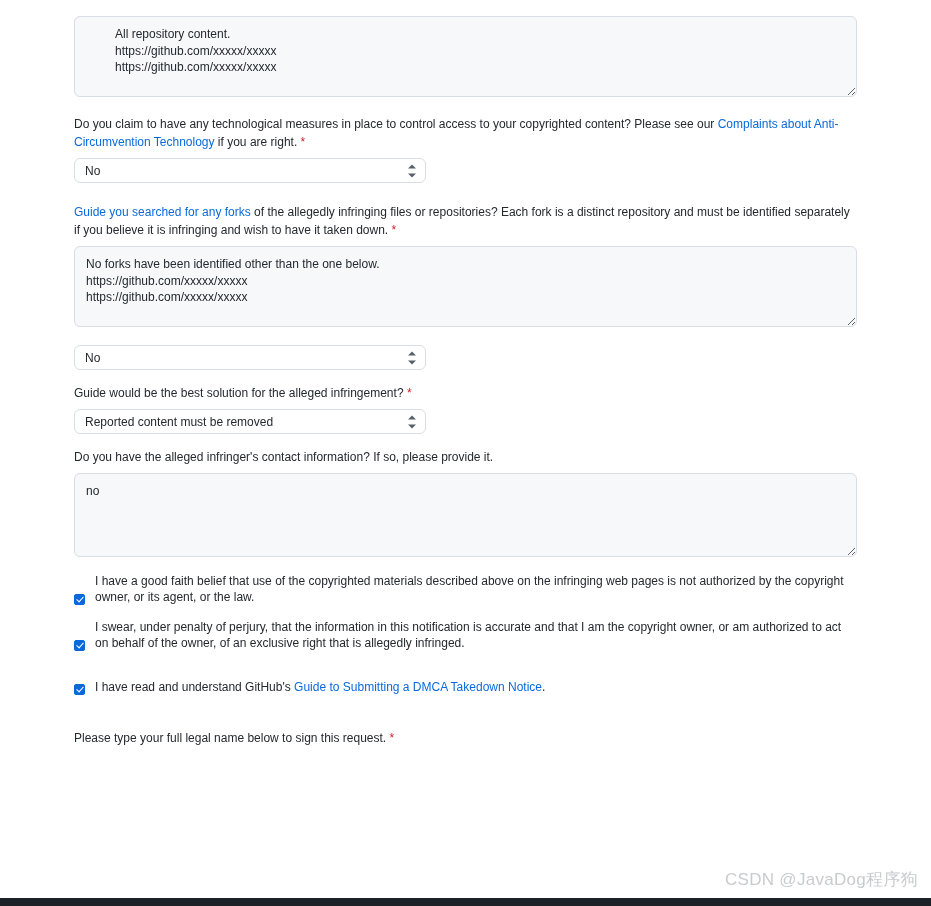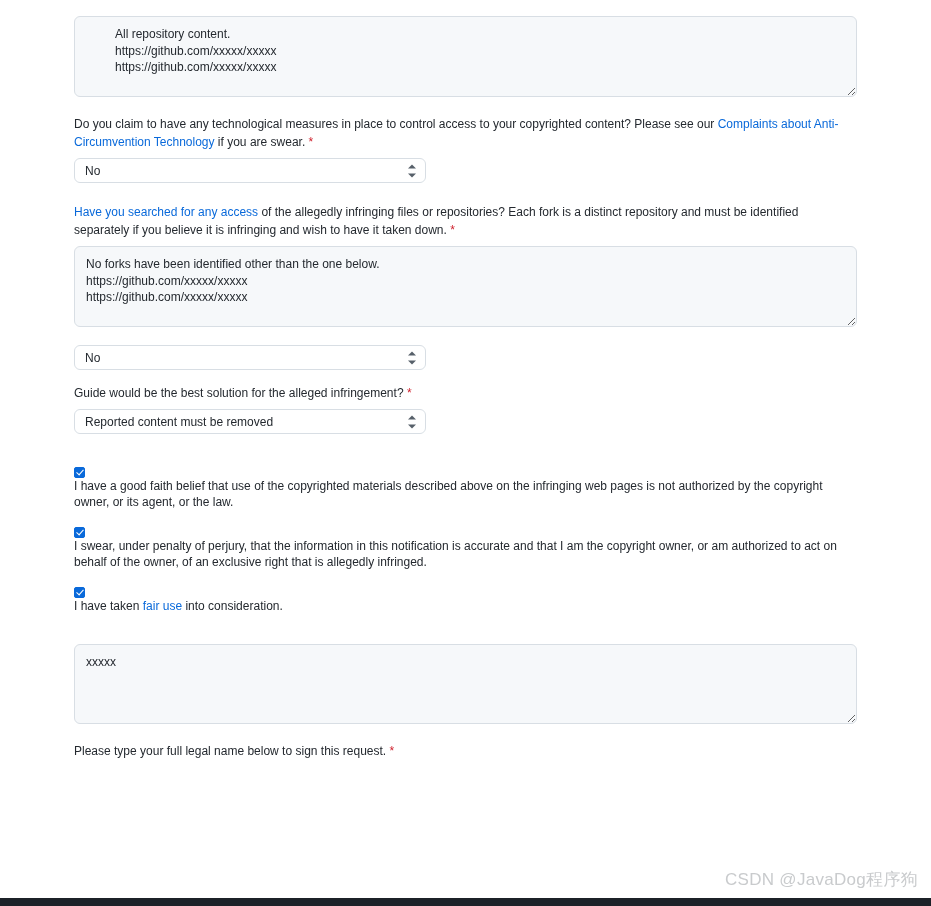--- a/index.html
+++ b/index.html
@@ -92,23 +92,22 @@
     left: 0;
     width: 0; height: 0;
     border-left: 4px solid transparent;
     border-right: 4px solid transparent;
   }
   .sel-arrow:before { top: 0; border-bottom: 4px solid #57606a; }
   .sel-arrow:after  { bottom: 0; border-top: 4px solid #57606a; }
 
   .chk-row {
     display: flex;
-    align-items: flex-start;
+    align-items: flex-end;
     margin-bottom: 0;
-    flex-direction: column;
   }
   .chk-box {
     flex: 0 0 auto;
     width: 11px; height: 11px;
     margin-top: 3px;
     margin-right: 10px;
     background: #0969da;
     border: 1px solid #0969da;
     border-radius: 2px;
     position: relative;
@@ -162,33 +161,33 @@
 
     <div class="field">
       <textarea class="ghta ta-files" style="">All repository content.
 https://github.com/xxxxx/xxxxx
 https://github.com/xxxxx/xxxxx</textarea>
     </div>
 
     <div class="gap-c"></div>
 
     <div class="field">
-      <label class="q-label narrow"><span>Do you claim to have any technological measures in place to control access to your copyrighted content? Please see our </span><a class="lnk" href="#">Complaints about Anti-Circumvention Technology</a><span> if you are swear.</span> <span class="req">*</span></label>
+      <label class="q-label narrow"><span>Do you claim to have any technological measures in place to control access to your copyrighted content? Please see our </span><a class="lnk" href="#">Complaints about Anti-Circumvention Technology</a><span> if you are right.</span> <span class="req">*</span></label>
       <div class="sel-wrap">
         <select class="ghsel">
           <option>No</option>
         </select>
         <span class="sel-arrow"></span>
       </div>
     </div>
 
     <div class="gap-d"></div>
 
     <div class="field">
-      <label class="q-label"><a class="lnk" href="#">Have you searched for any access</a><span> of the allegedly infringing files or repositories? Each fork is a distinct repository and must be identified separately if you believe it is infringing and wish to have it taken down.</span> <span class="req">*</span></label>
+      <label class="q-label"><a class="lnk" href="#">Guide you searched for any forks</a><span> of the allegedly infringing files or repositories? Each fork is a distinct repository and must be identified separately if you believe it is infringing and wish to have it taken down.</span> <span class="req">*</span></label>
       <textarea class="ghta ta-forks" style="">No forks have been identified other than the one below.
 https://github.com/xxxxx/xxxxx
 https://github.com/xxxxx/xxxxx</textarea>
     </div>
 
     <div class="gap-c"></div>
 
     <div class="field">
       <div class="sel-wrap">
         <select class="ghsel">
@@ -205,49 +204,52 @@
       <div class="sel-wrap">
         <select class="ghsel">
           <option>Reported content must be removed</option>
         </select>
         <span class="sel-arrow"></span>
       </div>
     </div>
 
     <div class="gap-a"></div>
 
+    <div class="field">
+      <label class="q-label">Do you have the alleged infringer's contact information? If so, please provide it.</label>
+      <textarea class="ghta ta-contact" style="">no</textarea>
+    </div>
 
     <div class="gap-b"></div>
 
     <div class="chk-row">
       <span class="chk-box"></span>
       <span class="chk-text">I have a good faith belief that use of the copyrighted materials described above on the infringing web pages is not authorized by the copyright owner, or its agent, or the law.</span>
     </div>
 
     <div class="gap-chk"></div>
 
     <div class="chk-row">
       <span class="chk-box"></span>
       <span class="chk-text">I swear, under penalty of perjury, that the information in this notification is accurate and that I am the copyright owner, or am authorized to act on behalf of the owner, of an exclusive right that is allegedly infringed.</span>
     </div>
 
     <div class="gap-chk"></div>
 
+
+    <div class="gap-chk"></div>
+
     <div class="chk-row">
       <span class="chk-box"></span>
-      <span class="chk-text"><span>I have taken </span><a class="lnk" href="#">fair use</a><span> into consideration.</span></span>
-    </div>
-
-    <div class="gap-chk"></div>
-
+      <span class="chk-text"><span>I have read and understand GitHub's </span><a class="lnk" href="#">Guide to Submitting a DMCA Takedown Notice</a><span>.</span></span>
+    </div>
 
     <div class="gap-b"></div>
 
     <div class="field">
-      <textarea class="ghta ta-phone" style="">xxxxx</textarea>
     </div>
 
     <div class="gap-c"></div>
 
     <div class="field">
       <label class="q-label"><span>Please type your full legal name below to sign this request.</span> <span class="req">*</span></label>
 
     </div>
 
   </div>

